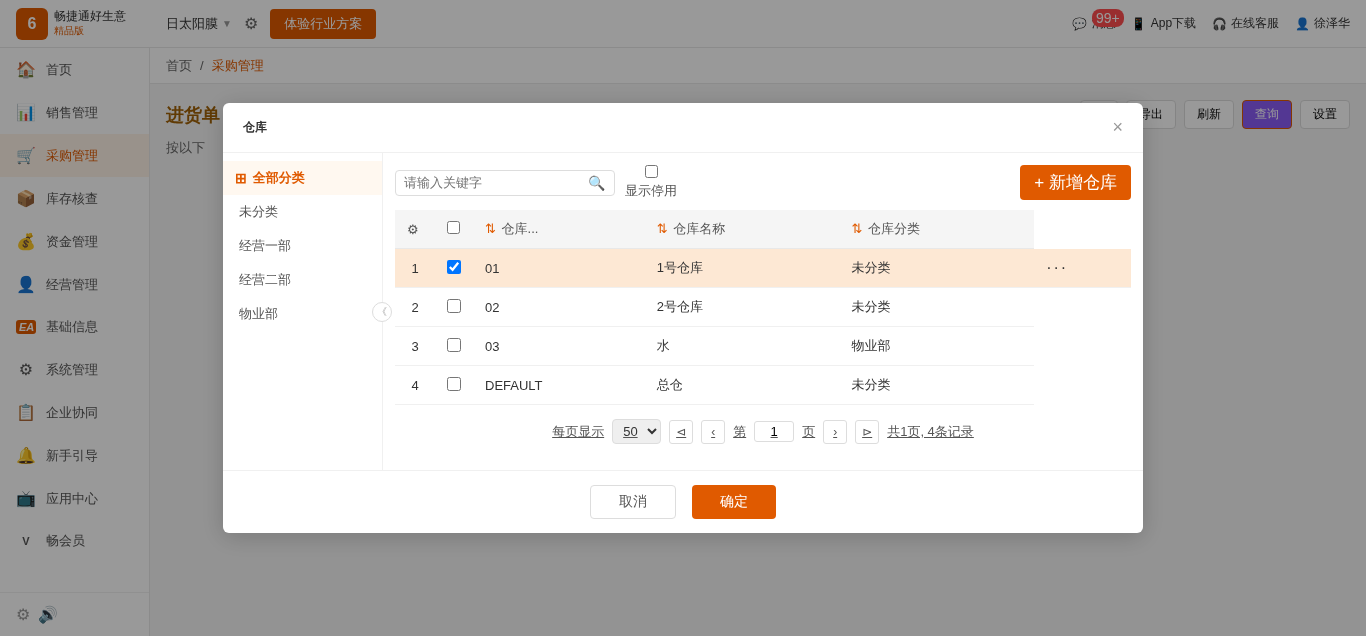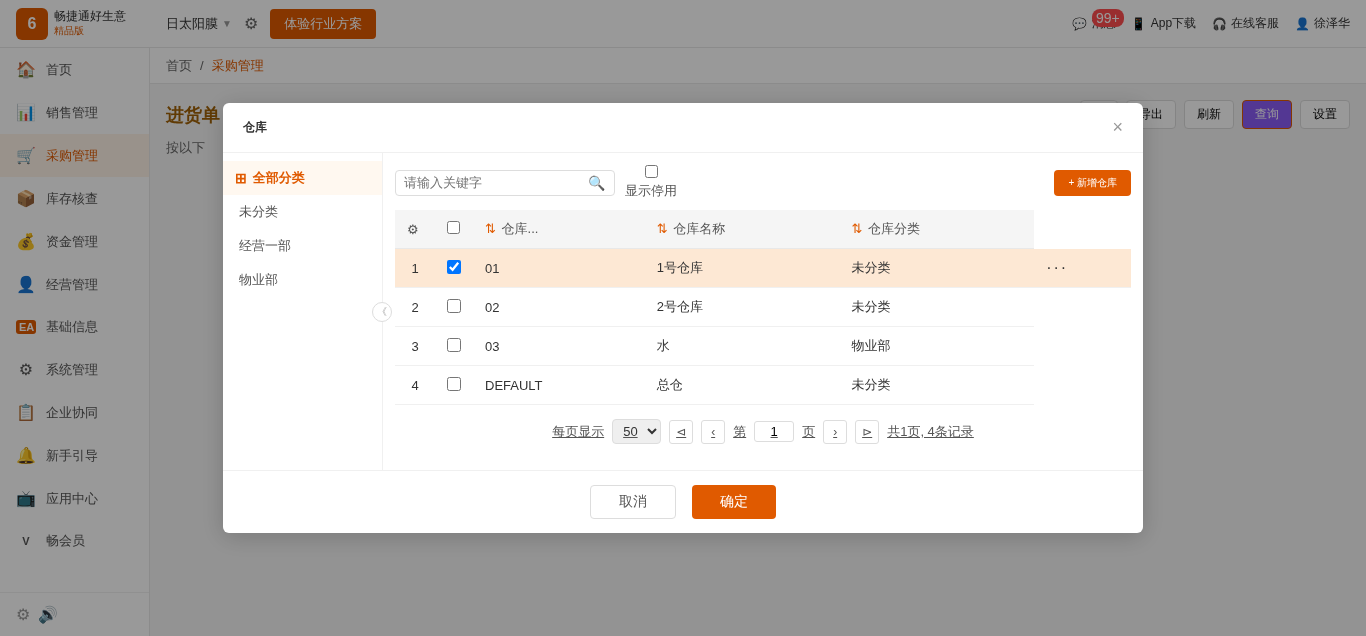--- a/index.html
+++ b/index.html
@@ -251,21 +251,21 @@
     .show-disabled {
       display: flex; align-items: center; gap: 4px; font-size: 13px; color: #555; flex-direction: column;
     }
     .new-btn {
       margin-left: auto;
       background: #e05a00;
       color: #fff;
       border: none;
       padding: 6px 14px;
       border-radius: 4px;
-      font-size: 10px;
+      font-size: 17px;
       cursor: pointer;
     }
 
     
     .data-table {
       width: 100%;
       border-collapse: collapse;
       font-size: 13px;
     }
     .data-table th {
@@ -430,21 +430,21 @@
     </div>
     <div class="sidebar-item">
       <span class="sidebar-icon">💰</span>
       <span>资金管理</span>
     </div>
     <div class="sidebar-item">
       <span class="sidebar-icon">👤</span>
       <span>经营管理</span>
     </div>
     <div class="sidebar-item">
-      <span class="sidebar-icon" style="font-size:11px;font-weight:bold;background:#e05a00;color:#fff;border-radius:3px;padding:1px 3px;">EA</span>
+      <span class="sidebar-icon" style="font-size:11px;font-weight:bold;background:#e05a00;color:#fff;border-radius:3px;padding:1px 3px;font-style:italic;">EA</span>
       <span>基础信息</span>
     </div>
     <div class="sidebar-item">
       <span class="sidebar-icon">⚙</span>
       <span>系统管理</span>
     </div>
     <div class="sidebar-item">
       <span class="sidebar-icon">📋</span>
       <span>企业协同</span>
     </div>
@@ -504,20 +504,23 @@
       <div class="cat-sidebar">
         <div class="cat-sidebar-header">
           <span class="cat-grid-icon">⊞</span>
           <span>全部分类</span>
         </div>
         <div class="cat-item">
           <span>未分类</span>
         </div>
         <div class="cat-item">
           <span>经营一部</span>
+        </div>
+        <div class="cat-item">
+          <span>经营二部</span>
         </div>
         <div class="cat-item">
           <span>物业部</span>
         </div>
         <div class="cat-collapse-btn">《</div>
       </div>
 
       <div class="table-panel">
 
         <div class="table-toolbar">

